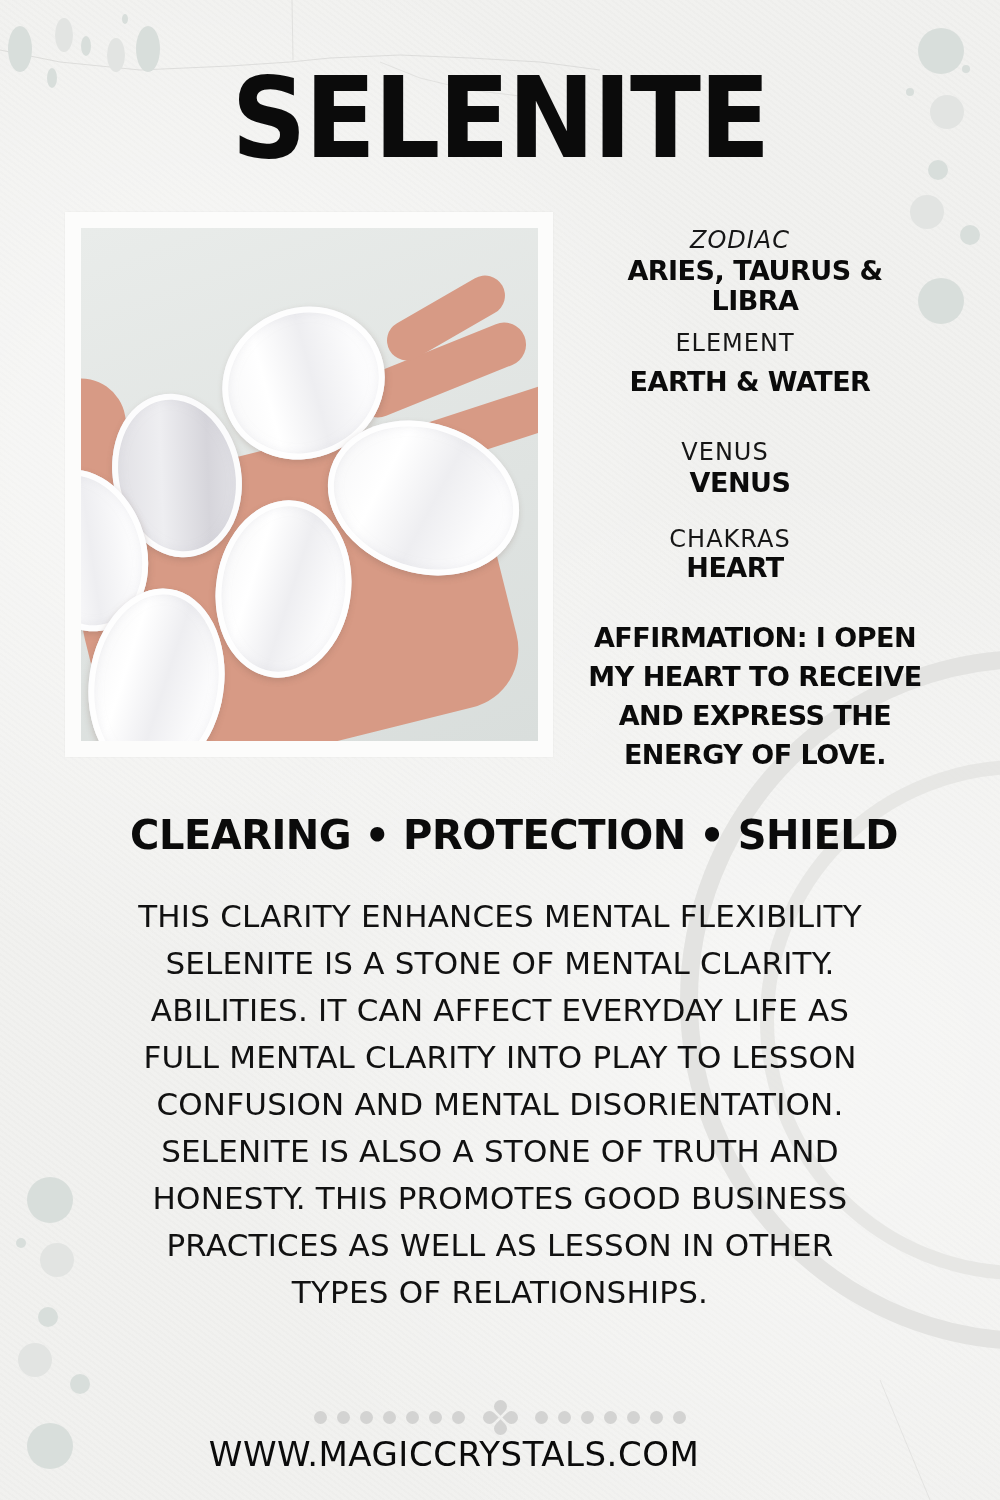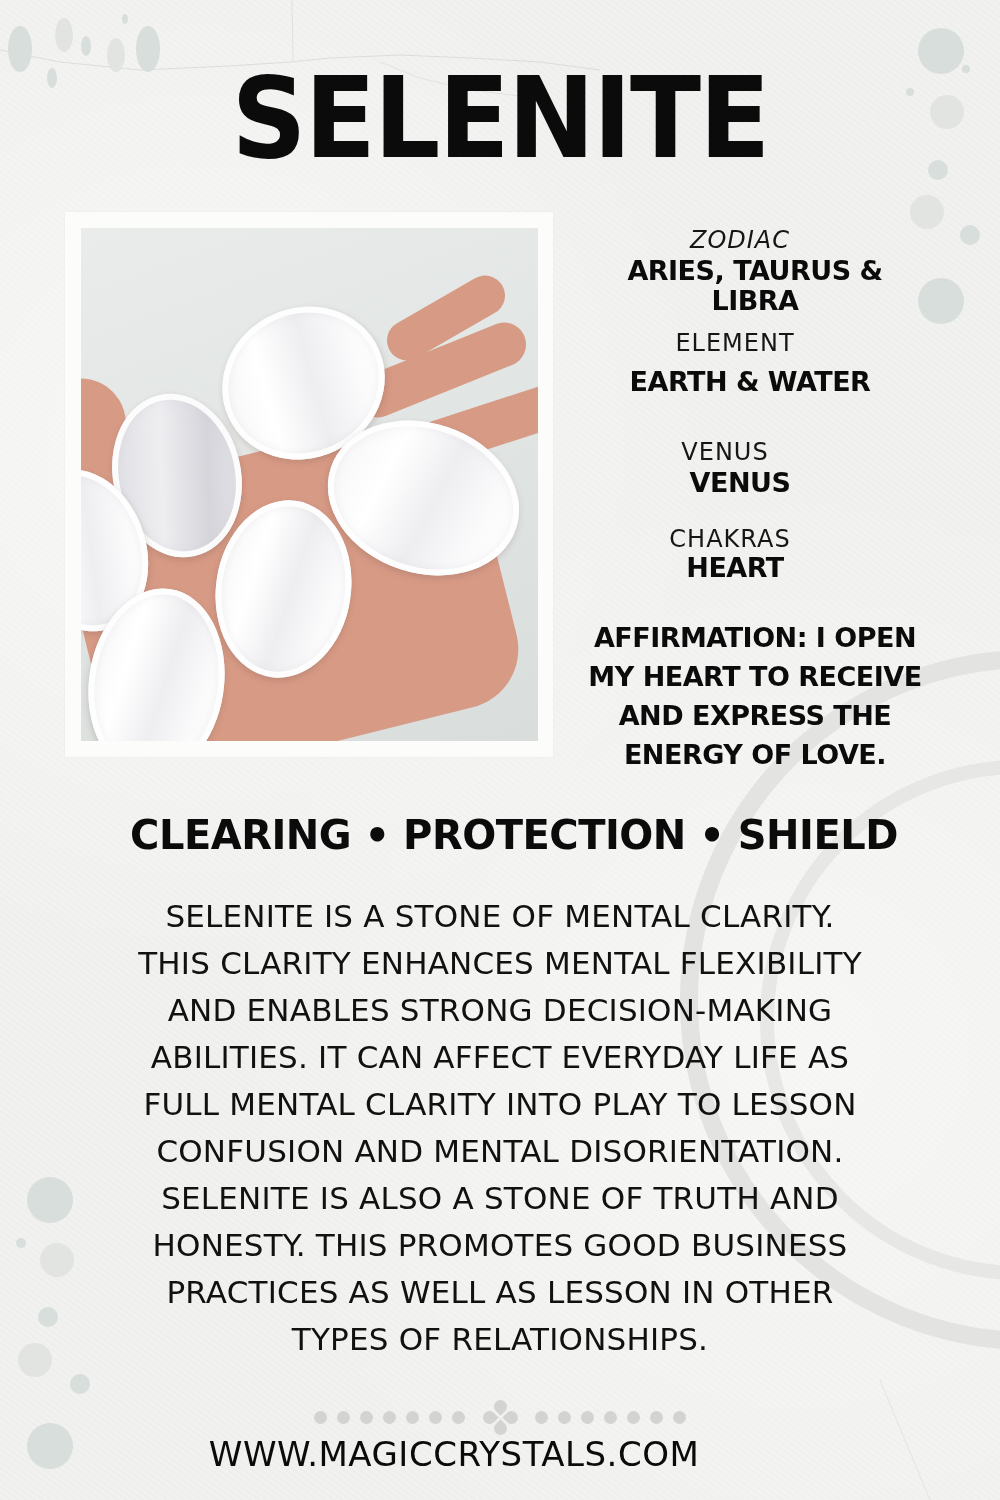--- a/index.html
+++ b/index.html
@@ -163,23 +163,22 @@
 <div class="affirm">
   <div>AFFIRMATION: I OPEN</div>
   <div>MY HEART TO RECEIVE</div>
   <div>AND EXPRESS THE</div>
   <div>ENERGY OF LOVE.</div>
 </div>
 
 <div class="props">CLEARING • PROTECTION • SHIELD</div>
 
 <div class="body-text">
+  <span>THIS CLARITY ENHANCES MENTAL FLEXIBILITY</span>
   <span>SELENITE IS A STONE OF MENTAL CLARITY.</span>
-  <span>THIS CLARITY ENHANCES MENTAL FLEXIBILITY</span>
-  <span>AND ENABLES STRONG DECISION-MAKING</span>
   <span>ABILITIES. IT CAN AFFECT EVERYDAY LIFE AS</span>
   <span>FULL MENTAL CLARITY INTO PLAY TO LESSON</span>
   <span>CONFUSION AND MENTAL DISORIENTATION.</span>
   <span>SELENITE IS ALSO A STONE OF TRUTH AND</span>
   <span>HONESTY. THIS PROMOTES GOOD BUSINESS</span>
   <span>PRACTICES AS WELL AS LESSON IN OTHER</span>
   <span>TYPES OF RELATIONSHIPS.</span>
 </div>
 
 <div class="ornament">

